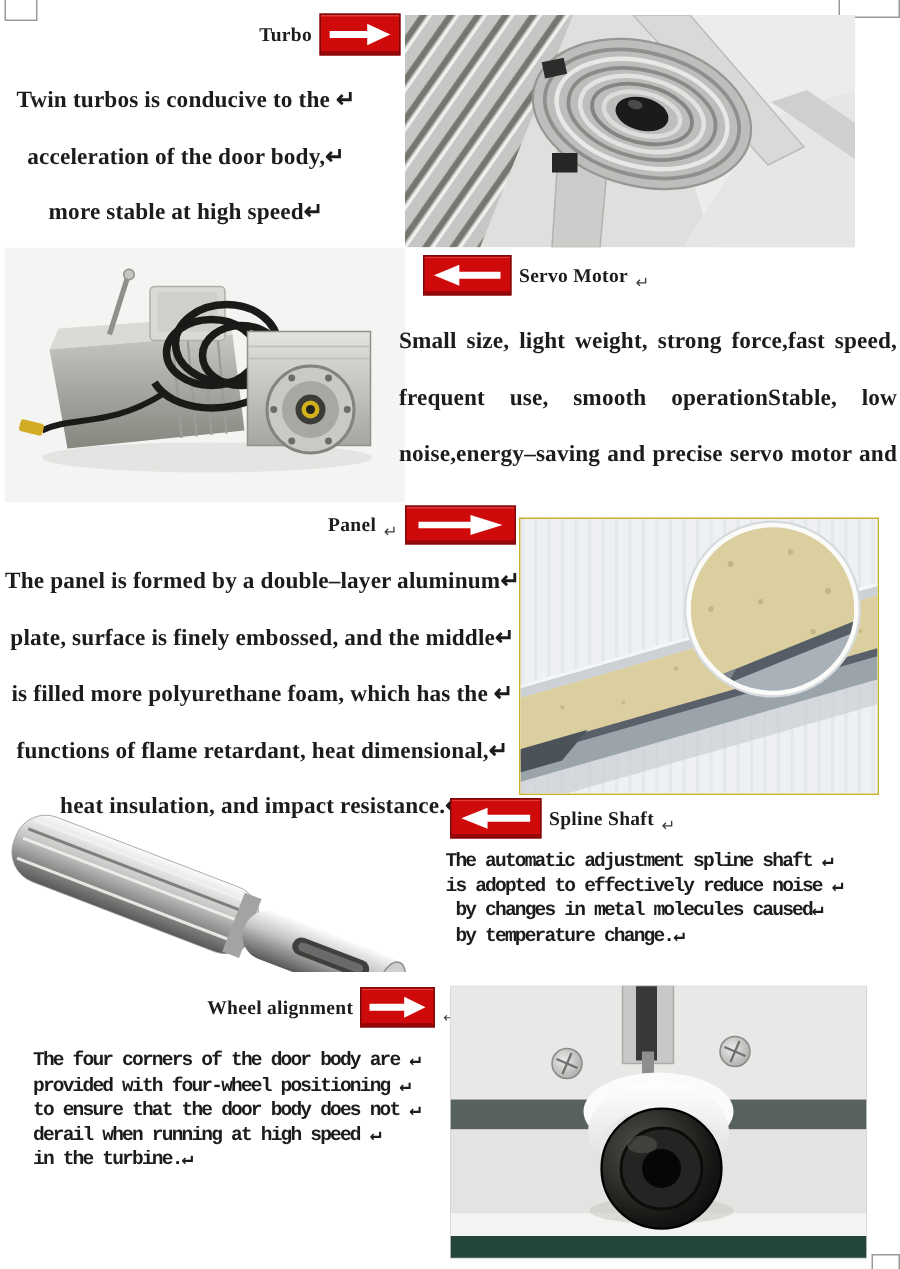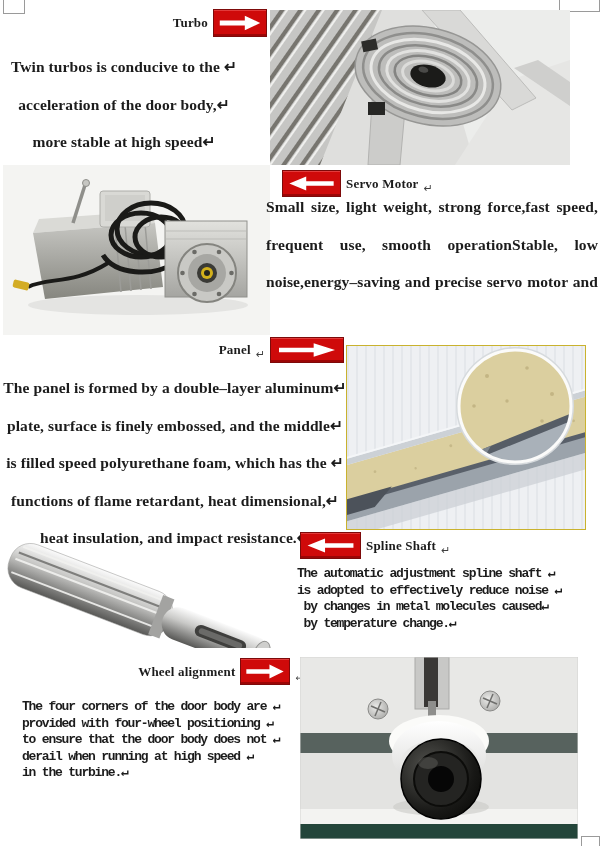--- a/index.html
+++ b/index.html
@@ -137,40 +137,40 @@
   <div class="hrow" style="left:282px;top:170px;">
     <span class="arrow" style="width:59px;height:27px;">
       <svg viewBox="0 0 54 27" preserveAspectRatio="none">
           <polygon points="48,11 22,11 22,6 6,13.5 22,21 22,16 48,16" fill="#ffffff"></polygon>
         </svg>
     </span>
     <span class="h">Servo Motor</span>
     <span class="mark">↵</span>
   </div>
 
-  <div class="abs" style="left:266px;top:188px;width:332px;">
+  <div class="abs" style="left:266px;top:209px;width:332px;">
     <div class="serifline jline">Small size, light weight, strong force,fast speed,</div>
     <div class="serifline jline">frequent use, smooth operationStable, low</div>
     <div class="serifline jline">noise,energy–saving and precise servo motor and</div>
   </div>
 
   <div class="hrow" style="right:256px;top:337px;">
     <span class="h">Panel</span>
     <span class="mark">↵</span>
     <span class="arrow" style="width:74px;height:26px;">
       <svg viewBox="0 0 54 27" preserveAspectRatio="none">
           <polygon points="6,11 32,11 32,6 48,13.5 32,21 32,16 6,16" fill="#ffffff"></polygon>
         </svg>
     </span>
   </div>
 
   <div class="abs center" style="left:2px;top:369px;width:346px;">
     <div class="serifline">The panel is formed by a double–layer aluminum↵</div>
     <div class="serifline">plate, surface is finely embossed, and the middle↵</div>
-    <div class="serifline">is filled speed polyurethane foam, which has the ↵</div>
+    <div class="serifline">is filled more polyurethane foam, which has the ↵</div>
     <div class="serifline">functions of flame retardant, heat dimensional,↵</div>
     <div class="serifline">heat insulation, and impact resistance.↵</div>
   </div>
 
   <div class="photo" id="panel-photo" style="left:346px;top:345px;width:238px;height:183px;">
     <svg width="238" height="183" viewBox="0 0 238 183">
       <defs>
         <pattern id="wallstripes" width="9" height="9" patternUnits="userSpaceOnUse">
           <rect width="9" height="9" fill="#eef0f3"></rect>
             <rect width="2" height="9" fill="#e4e7eb"></rect>

